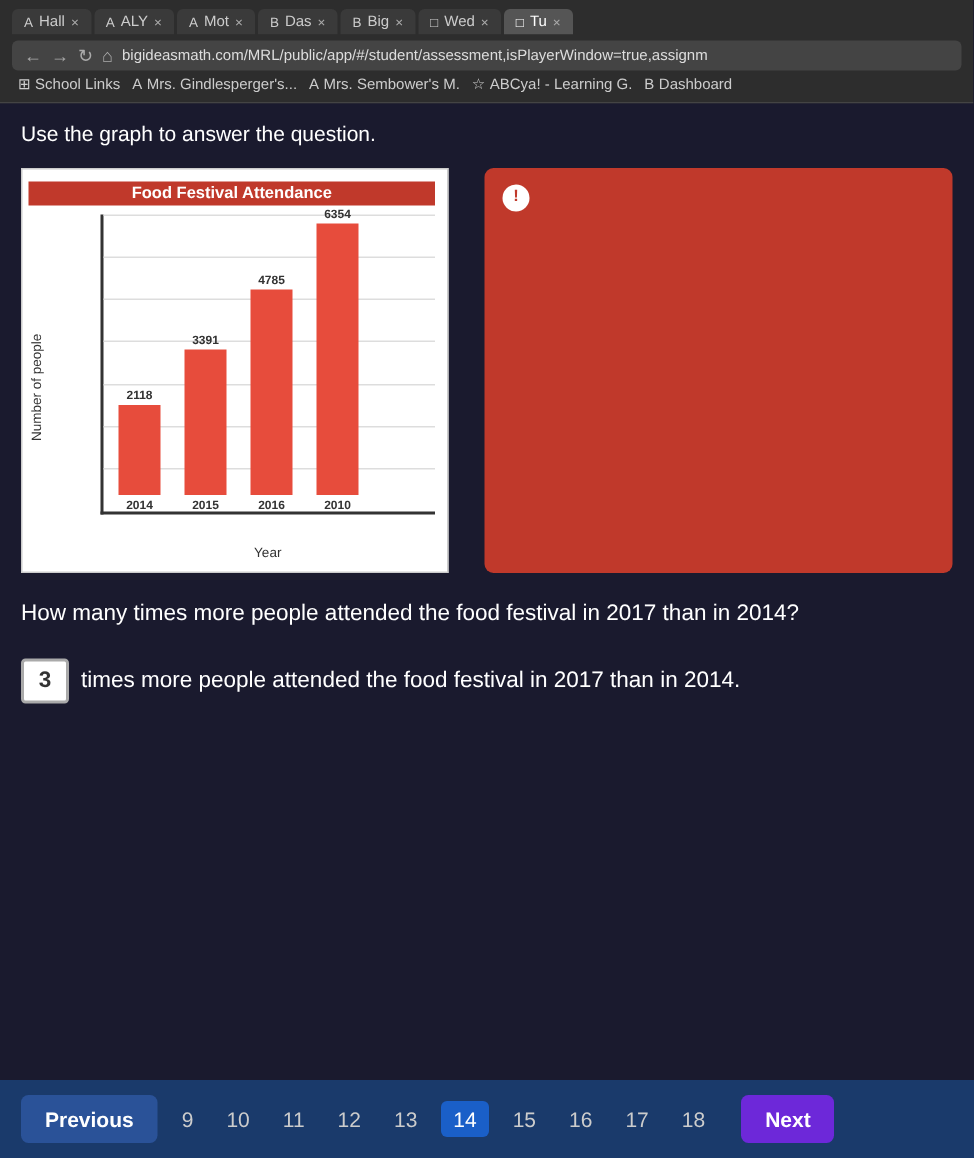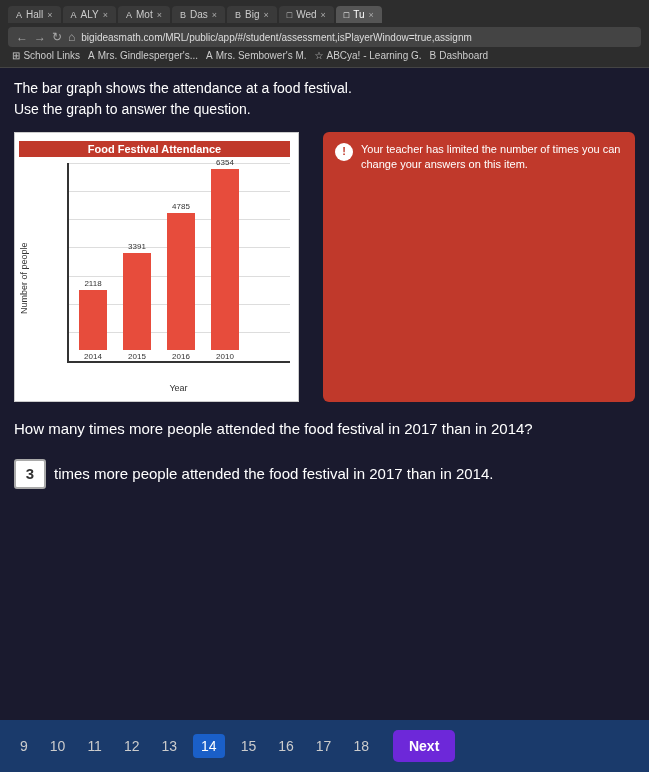--- a/index.html
+++ b/index.html
@@ -140,20 +140,21 @@
       align-items: flex-end;
       padding: 0 10px;
       gap: 16px;
     }
     .bar-group {
       display: flex;
       flex-direction: column;
       align-items: center;
       position: relative;
       z-index: 1;
+      font-weight: bold;
     }
     .bar-value {
       font-size: 8px;
       color: #333;
       margin-bottom: 2px;
     }
     .bar {
       background: #e74c3c;
       width: 28px;
     }
@@ -343,21 +344,20 @@
     <div class="bookmark-item">
       <span>B</span>
       <span>Dashboard</span>
     </div>
   </div>
 </div>
 
 <div class="page-content">
 
   <div class="question-intro">
-    <div>The bar graph shows the attendance at a food festival.</div>
     <div>Use the graph to answer the question.</div>
   </div>
 
   <div class="chart-and-notice">
 
     <div class="chart-container">
       <div class="chart-title">Food Festival Attendance</div>
       <div class="chart-body">
         <div class="y-axis-label">Number of people</div>
         <div class="chart-inner">
@@ -405,37 +405,37 @@
             <div class="x-axis-label" style="margin-left:0; padding-left:0;">Year</div>
           </div>
         </div>
       </div>
     </div>
 
     <div class="notice-box">
       <div class="notice-icon">
         <span>!</span>
       </div>
-      <span>Your teacher has limited the number of times you can change your answers on this item.</span>
     </div>
 
   </div>
 
   <div class="question-text">How many times more people attended the food festival in 2017 than in 2014?</div>
 
   <div class="answer-row">
     <div class="answer-box">
       <span>3</span>
     </div>
     <span>times more people attended the food festival in 2017 than in 2014.</span>
   </div>
 
 </div>
 
 <div class="nav-bar">
+  <button class="nav-prev-btn">Previous</button>
 
   <span class="page-num">9</span>
   <span class="page-num">10</span>
   <span class="page-num">11</span>
   <span class="page-num">12</span>
   <span class="page-num">13</span>
   <span class="page-num active">14</span>
   <span class="page-num">15</span>
   <span class="page-num">16</span>
   <span class="page-num">17</span>

